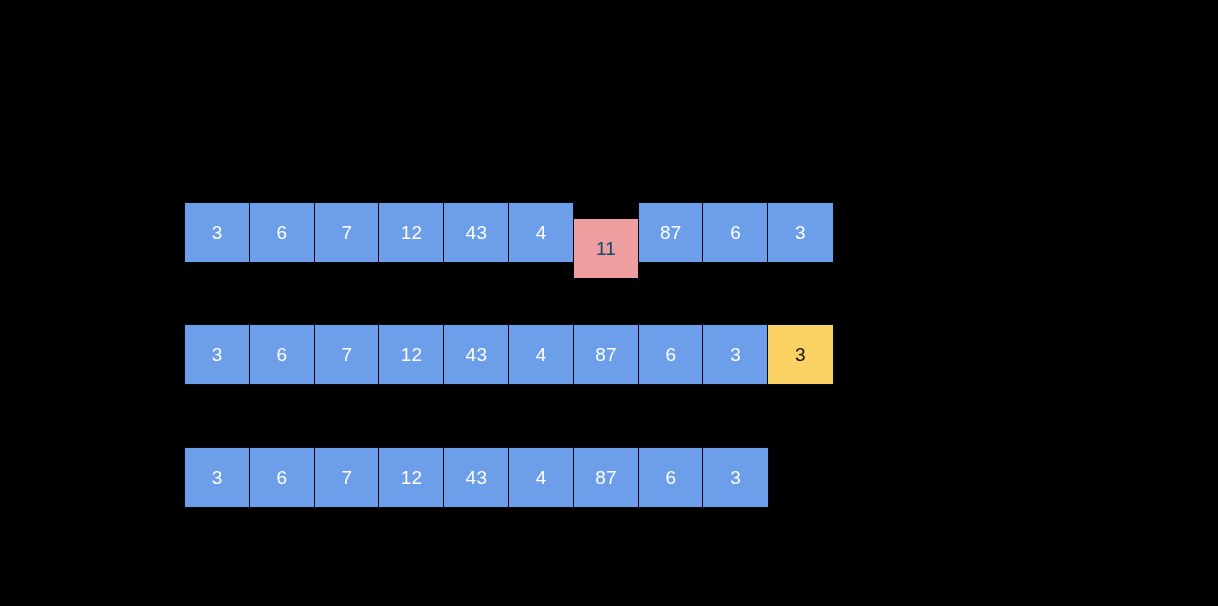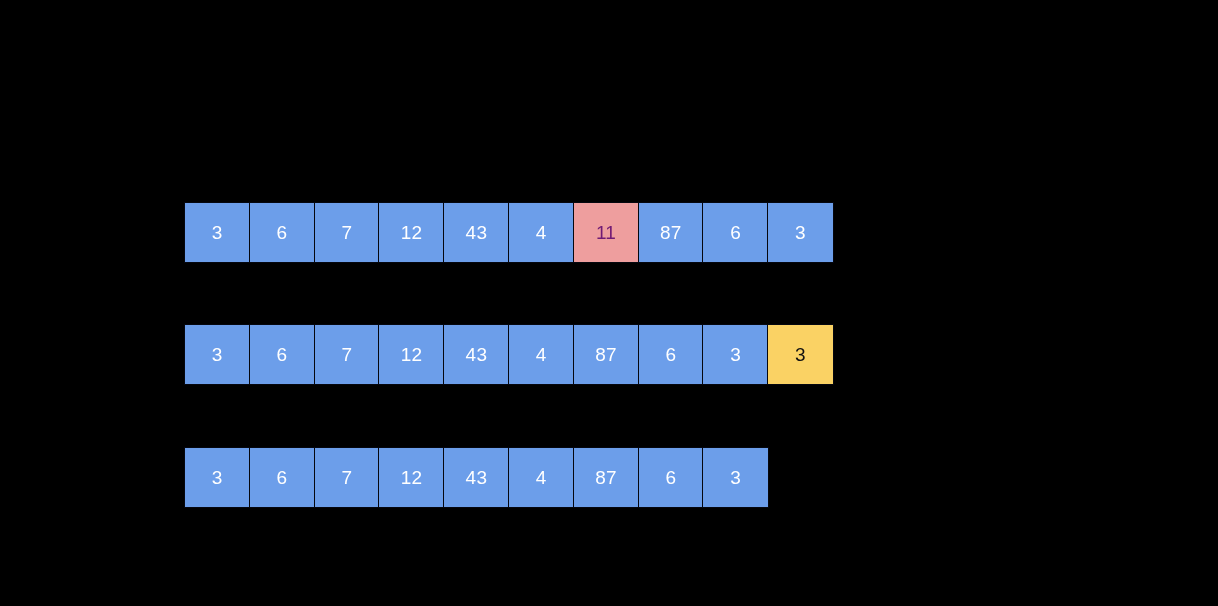--- a/index.html
+++ b/index.html
@@ -45,21 +45,22 @@
     background: #6c9eea;
     color: #ffffff;
     user-select: none;
   }
   .cell:first-child {
     margin-left: 0;
   }
 
   .cell.highlight-red {
     background: #ee9e9e;
-    color: #701a75;
+    color: #0c4a6e;
+    margin-top: 16px;
   }
   .cell.highlight-yellow {
     background: #fad264;
     color: #111111;
   }
 
   .row-1 { left: 184px; top: 202px; }
   .row-2 { left: 184px; top: 324px; }
   .row-3 { left: 184px; top: 447px; }
 </style>

